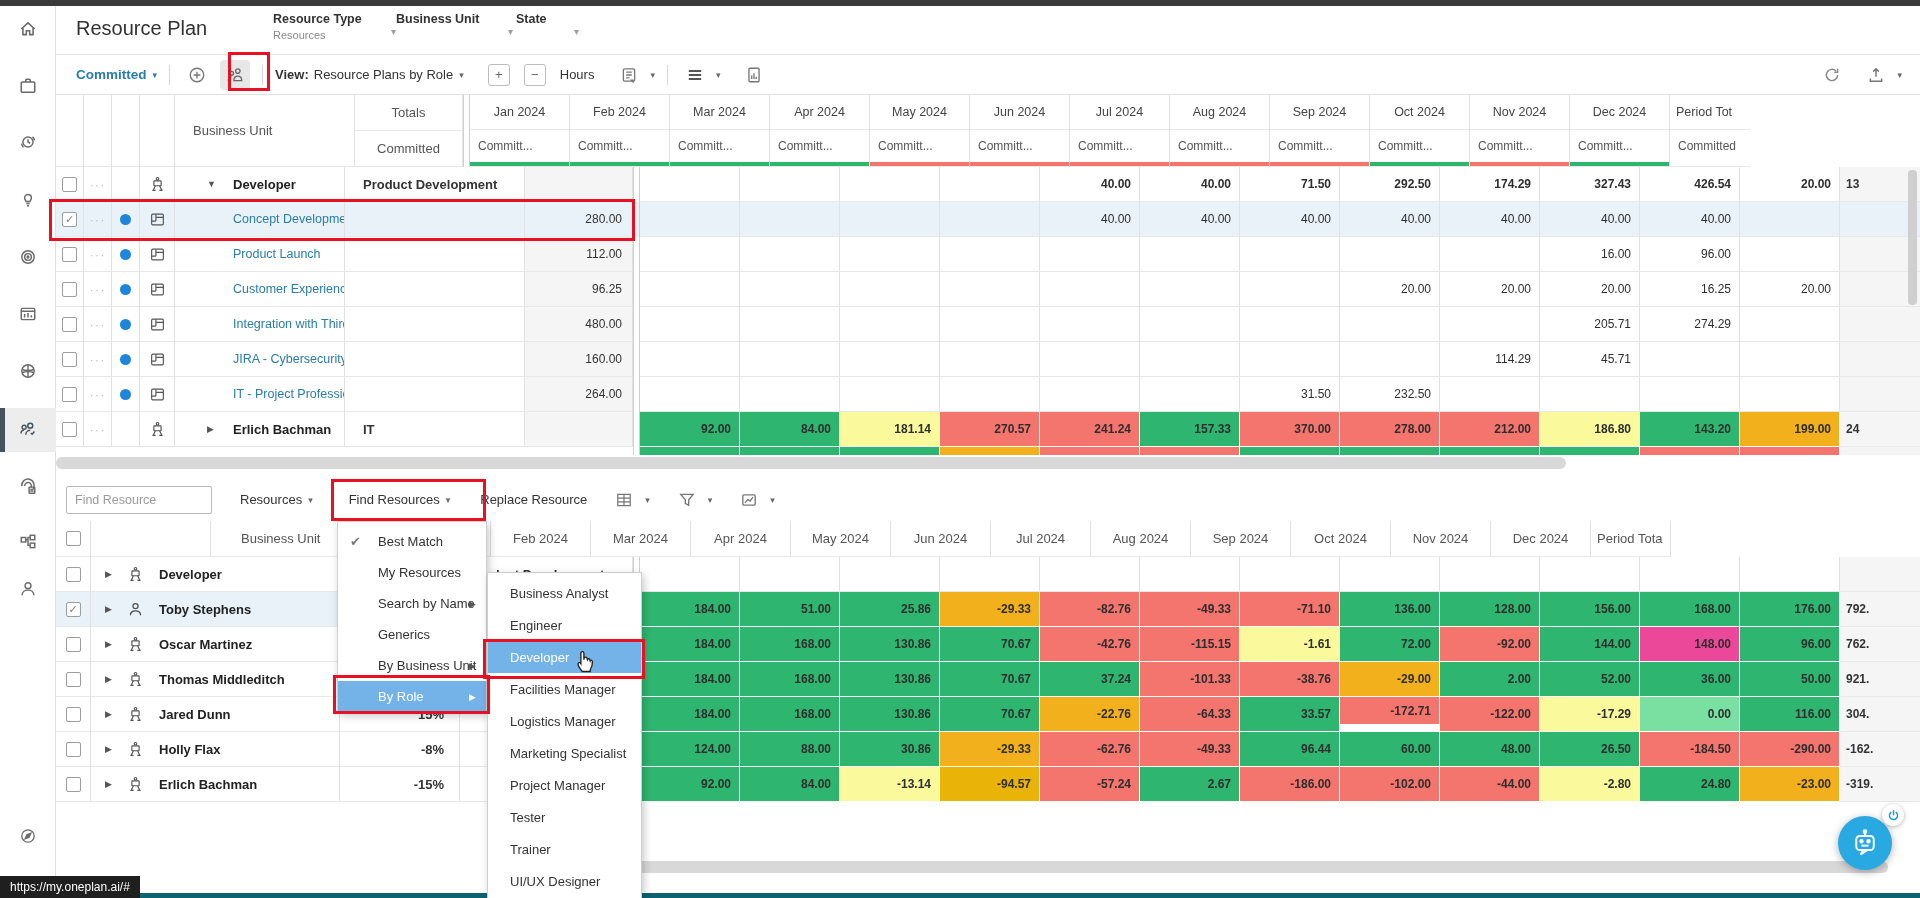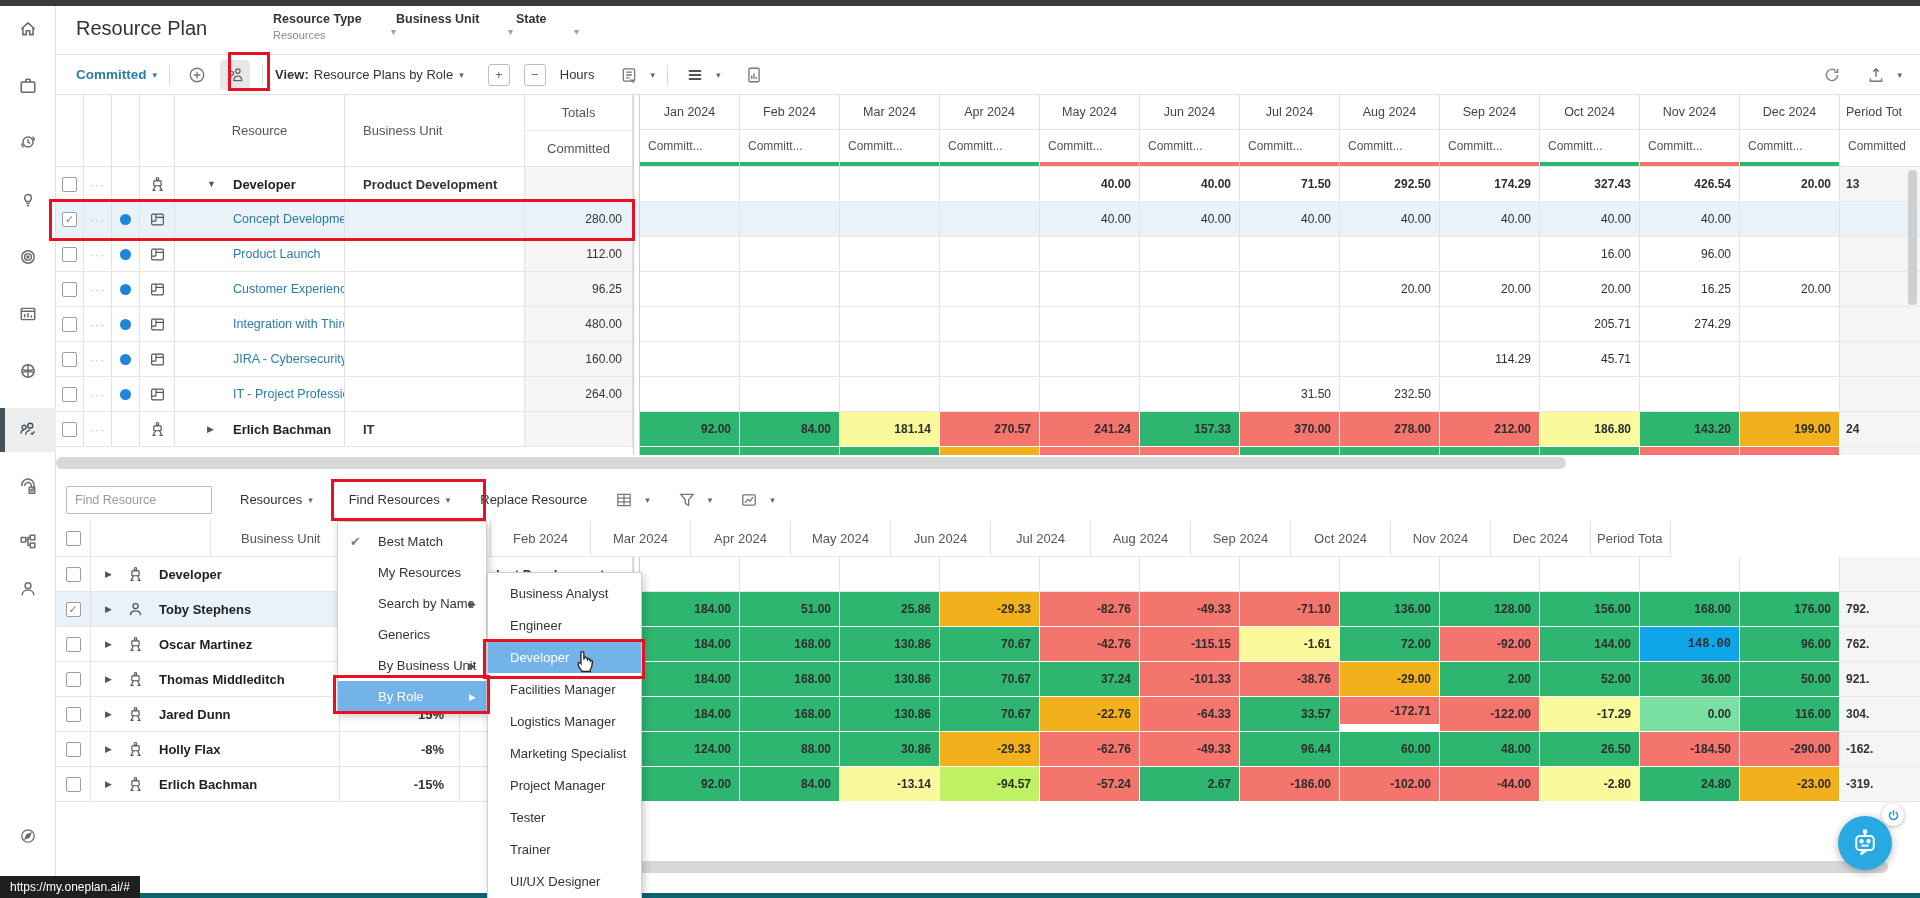--- a/index.html
+++ b/index.html
@@ -303,21 +303,20 @@
       <span class="caret">▾</span>
     </span>
   </div>
 
   <div class="grid" id="upper-grid" style="top:95px;">
       <div class="grow">
         <div class="gc hdr" style="width: 28px; height: 72px;"></div>
         <div class="gc hdr" style="width: 28px; height: 72px;"></div>
         <div class="gc hdr" style="width: 28px; height: 72px;"></div>
         <div class="gc hdr" style="width: 35px; height: 72px;"></div>
-        <div class="gc hdr" style="width: 170px; height: 72px; justify-content: center;">Resource</div>
         <div class="gc hdr" style="width: 180px; height: 72px; padding-left: 18px;">Business Unit</div>
         <div class="gc hdr" style="width: 108px; height: 72px; flex-direction: column; align-items: stretch; padding: 0px;">
           <div style="height: 36px; line-height: 36px; text-align: center; border-bottom: 1px solid rgb(232, 232, 232);">Totals</div>
           <div style="height: 35px; line-height: 35px; text-align: center;">Committed</div>
         </div>
         <div class="gc splitcell" style="width: 7px; height: 72px;"></div>
         <div class="gc hdr" style="width: 100px; height: 72px; flex-direction: column; align-items: stretch; padding: 0px;">
           <div class="mhdr-label">Jan 2024</div>
           <div class="mhdr-sub">Committ...</div>
           <div class="strip" style="background: rgb(46, 182, 112);"></div>
@@ -853,21 +852,21 @@
         <div class="gc mcell colored" style="width: 100px; height: 35px; background: rgb(46, 182, 112);">184.00</div>
         <div class="gc mcell colored" style="width: 100px; height: 35px; background: rgb(46, 182, 112);">168.00</div>
         <div class="gc mcell colored" style="width: 100px; height: 35px; background: rgb(46, 182, 112);">130.86</div>
         <div class="gc mcell colored" style="width: 100px; height: 35px; background: rgb(46, 182, 112);">70.67</div>
         <div class="gc mcell colored" style="width: 100px; height: 35px; background: rgb(244, 116, 110);">-42.76</div>
         <div class="gc mcell colored" style="width: 100px; height: 35px; background: rgb(244, 116, 110);">-115.15</div>
         <div class="gc mcell colored" style="width: 100px; height: 35px; background: rgb(250, 250, 157);">-1.61</div>
         <div class="gc mcell colored" style="width: 100px; height: 35px; background: rgb(46, 182, 112);">72.00</div>
         <div class="gc mcell colored" style="width: 100px; height: 35px; background: rgb(244, 116, 110);">-92.00</div>
         <div class="gc mcell colored" style="width: 100px; height: 35px; background: rgb(46, 182, 112);">144.00</div>
-        <div class="gc mcell colored" style="width: 100px; height: 35px; background: #0ea5e9; font-family: Liberation Mono, monospace;">148.00</div>
+        <div class="gc mcell colored" style="width: 100px; height: 35px; background: #ec4899;">148.00</div>
         <div class="gc mcell colored" style="width: 100px; height: 35px; background: rgb(46, 182, 112);">96.00</div>
         <div class="gc pcell" style="width: 80px; height: 35px; font-weight: 700;">762.</div>
       </div>
       <div class="grow">
         <div class="gc " style="width: 35px; height: 35px; justify-content: center;">
           <span class="cbx"></span>
         </div>
         <div class="gc " style="width: 249px; height: 35px; position: relative; padding-left: 68px;">
           <span class="arrow" style="position: absolute; left: 14px;">▶</span>
           <span class="rowicon" style="position: absolute; left: 36px; top: 9px;"><svg width="17" height="17" viewBox="0 0 16 16">
@@ -974,21 +973,21 @@
               </g>
             </svg></span>
           <span class="grp">Erlich Bachman</span>
         </div>
         <div class="gc " style="width: 120px; height: 35px; justify-content: flex-end; padding-right: 15px; font-weight: 700;">-15%</div>
         <div class="gc " style="width: 173px; height: 35px; padding-left: 10px;"></div>
         <div class="gc splitcell" style="width: 7px; height: 35px;"></div>
         <div class="gc mcell colored" style="width: 100px; height: 35px; background: rgb(46, 182, 112);">92.00</div>
         <div class="gc mcell colored" style="width: 100px; height: 35px; background: rgb(46, 182, 112);">84.00</div>
         <div class="gc mcell colored" style="width: 100px; height: 35px; background: rgb(250, 250, 157);">-13.14</div>
-        <div class="gc mcell colored" style="width: 100px; height: 35px; background: #bef264;">-94.57</div>
+        <div class="gc mcell colored" style="width: 100px; height: 35px; background: #eab308;">-94.57</div>
         <div class="gc mcell colored" style="width: 100px; height: 35px; background: rgb(244, 116, 110);">-57.24</div>
         <div class="gc mcell colored" style="width: 100px; height: 35px; background: rgb(46, 182, 112);">2.67</div>
         <div class="gc mcell colored" style="width: 100px; height: 35px; background: rgb(244, 116, 110);">-186.00</div>
         <div class="gc mcell colored" style="width: 100px; height: 35px; background: rgb(244, 116, 110);">-102.00</div>
         <div class="gc mcell colored" style="width: 100px; height: 35px; background: rgb(244, 116, 110);">-44.00</div>
         <div class="gc mcell colored" style="width: 100px; height: 35px; background: rgb(250, 250, 157);">-2.80</div>
         <div class="gc mcell colored" style="width: 100px; height: 35px; background: rgb(46, 182, 112);">24.80</div>
         <div class="gc mcell colored" style="width: 100px; height: 35px; background: rgb(242, 176, 29);">-23.00</div>
         <div class="gc pcell" style="width: 80px; height: 35px; font-weight: 700;">-319.</div>
       </div>

